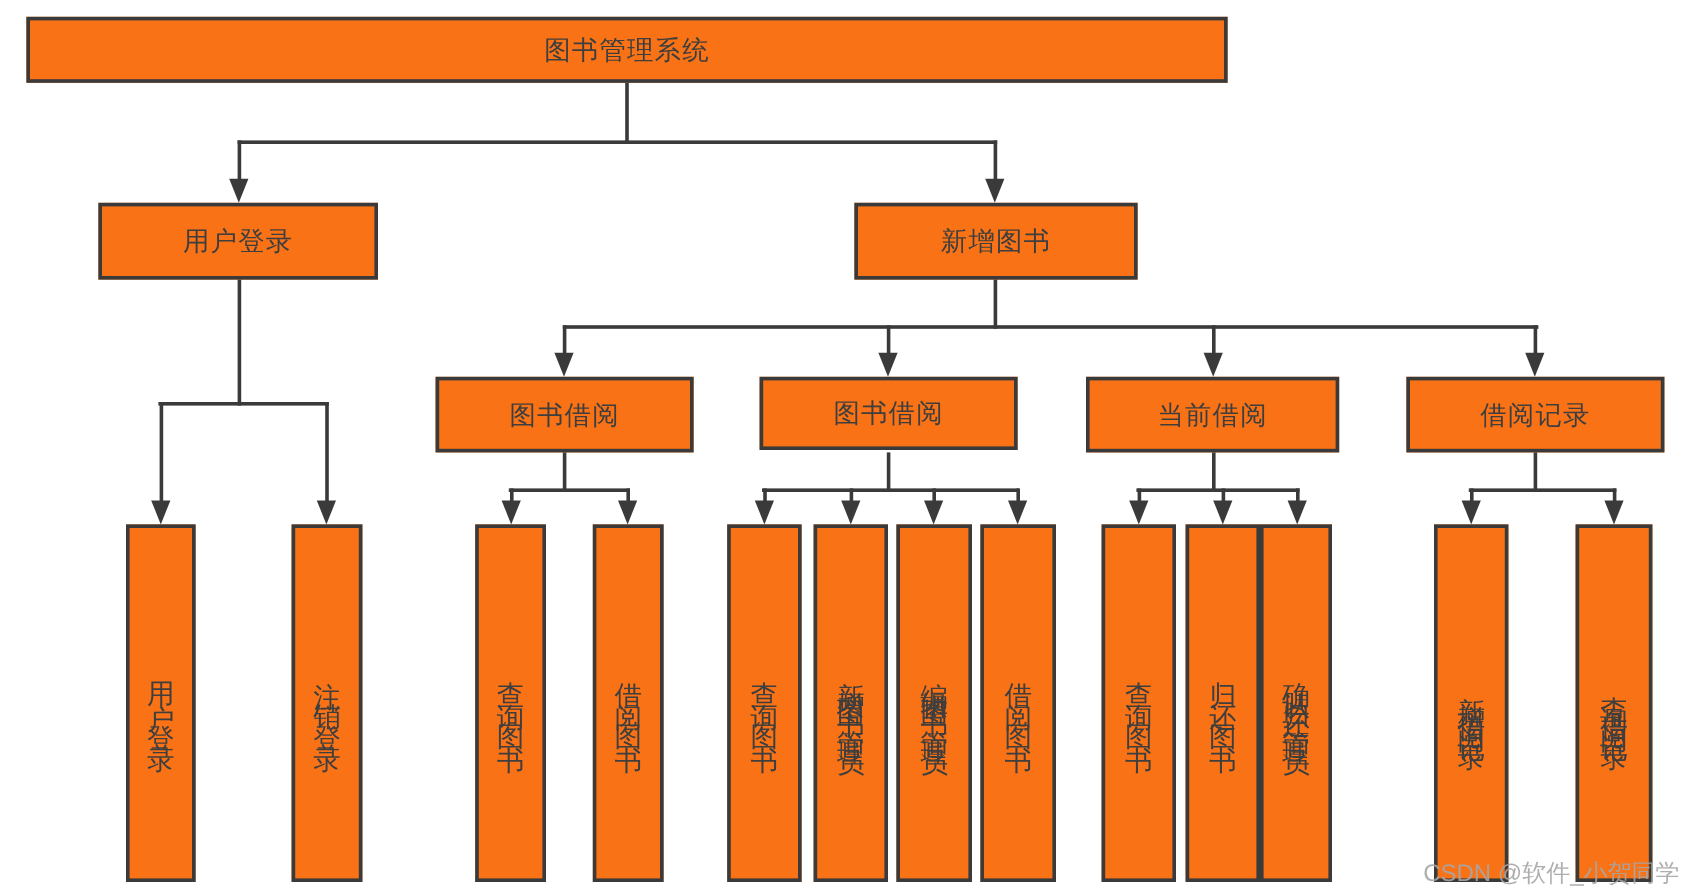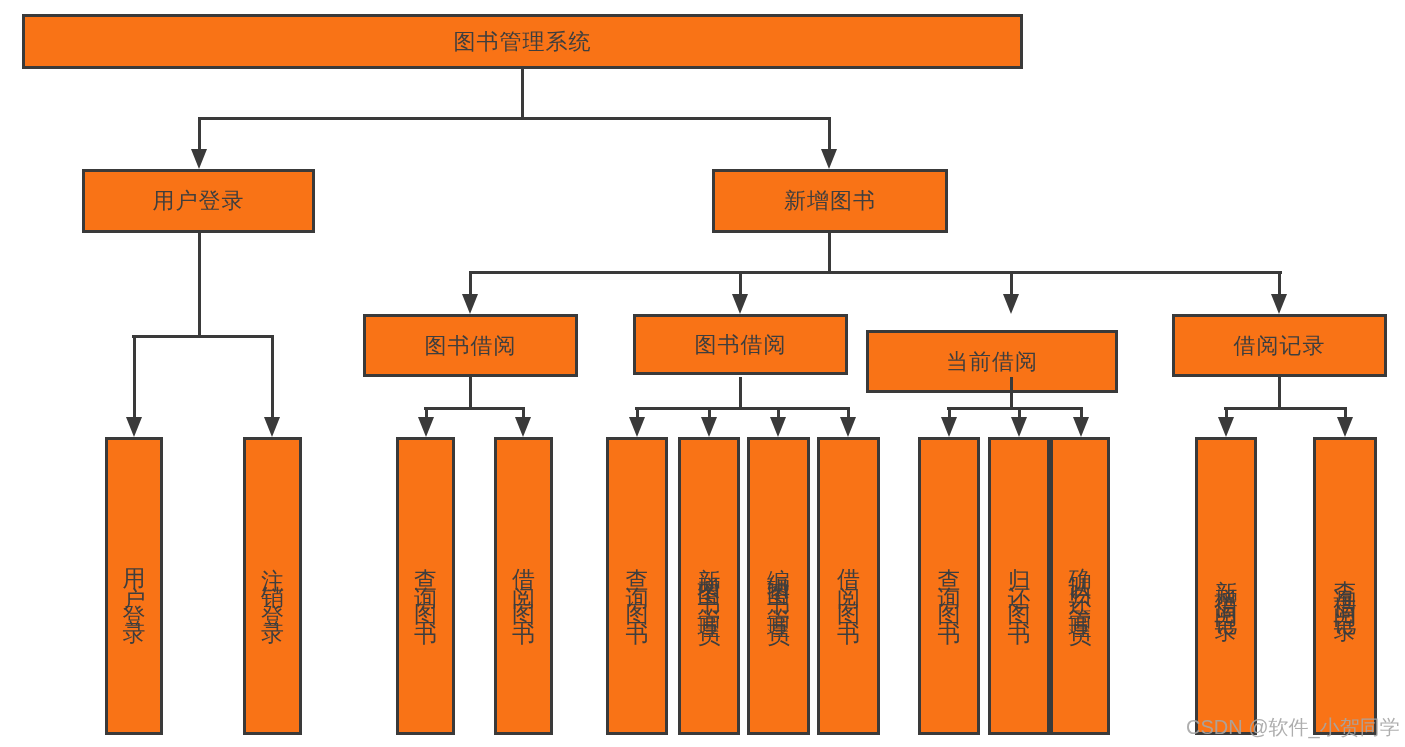--- a/index.html
+++ b/index.html
@@ -78,21 +78,21 @@
   <div class="arrow" style="left:1003px;top:294px;"></div>
   <div class="vline" style="left:1278px;top:271px;height:25px;"></div>
   <div class="arrow" style="left:1271px;top:294px;"></div>
 
   <div class="box" style="left:363px;top:314px;width:215px;height:63px;">
     <span>图书借阅</span>
   </div>
   <div class="box" style="left:633px;top:314px;width:215px;height:61px;">
     <span>图书借阅</span>
   </div>
-  <div class="box" style="left:866px;top:314px;width:252px;height:63px;margin-top:16px;">
+  <div class="box" style="left:905px;top:314px;width:211px;height:63px;">
     <span>当前借阅</span>
   </div>
   <div class="box" style="left:1172px;top:314px;width:215px;height:63px;">
     <span>借阅记录</span>
   </div>
 
   <div class="vline" style="left:469px;top:377px;height:33px;"></div>
   <div class="hline" style="left:424px;top:407px;width:101px;"></div>
   <div class="vline" style="left:425px;top:407px;height:13px;"></div>
   <div class="arrow" style="left:418px;top:417px;"></div>

